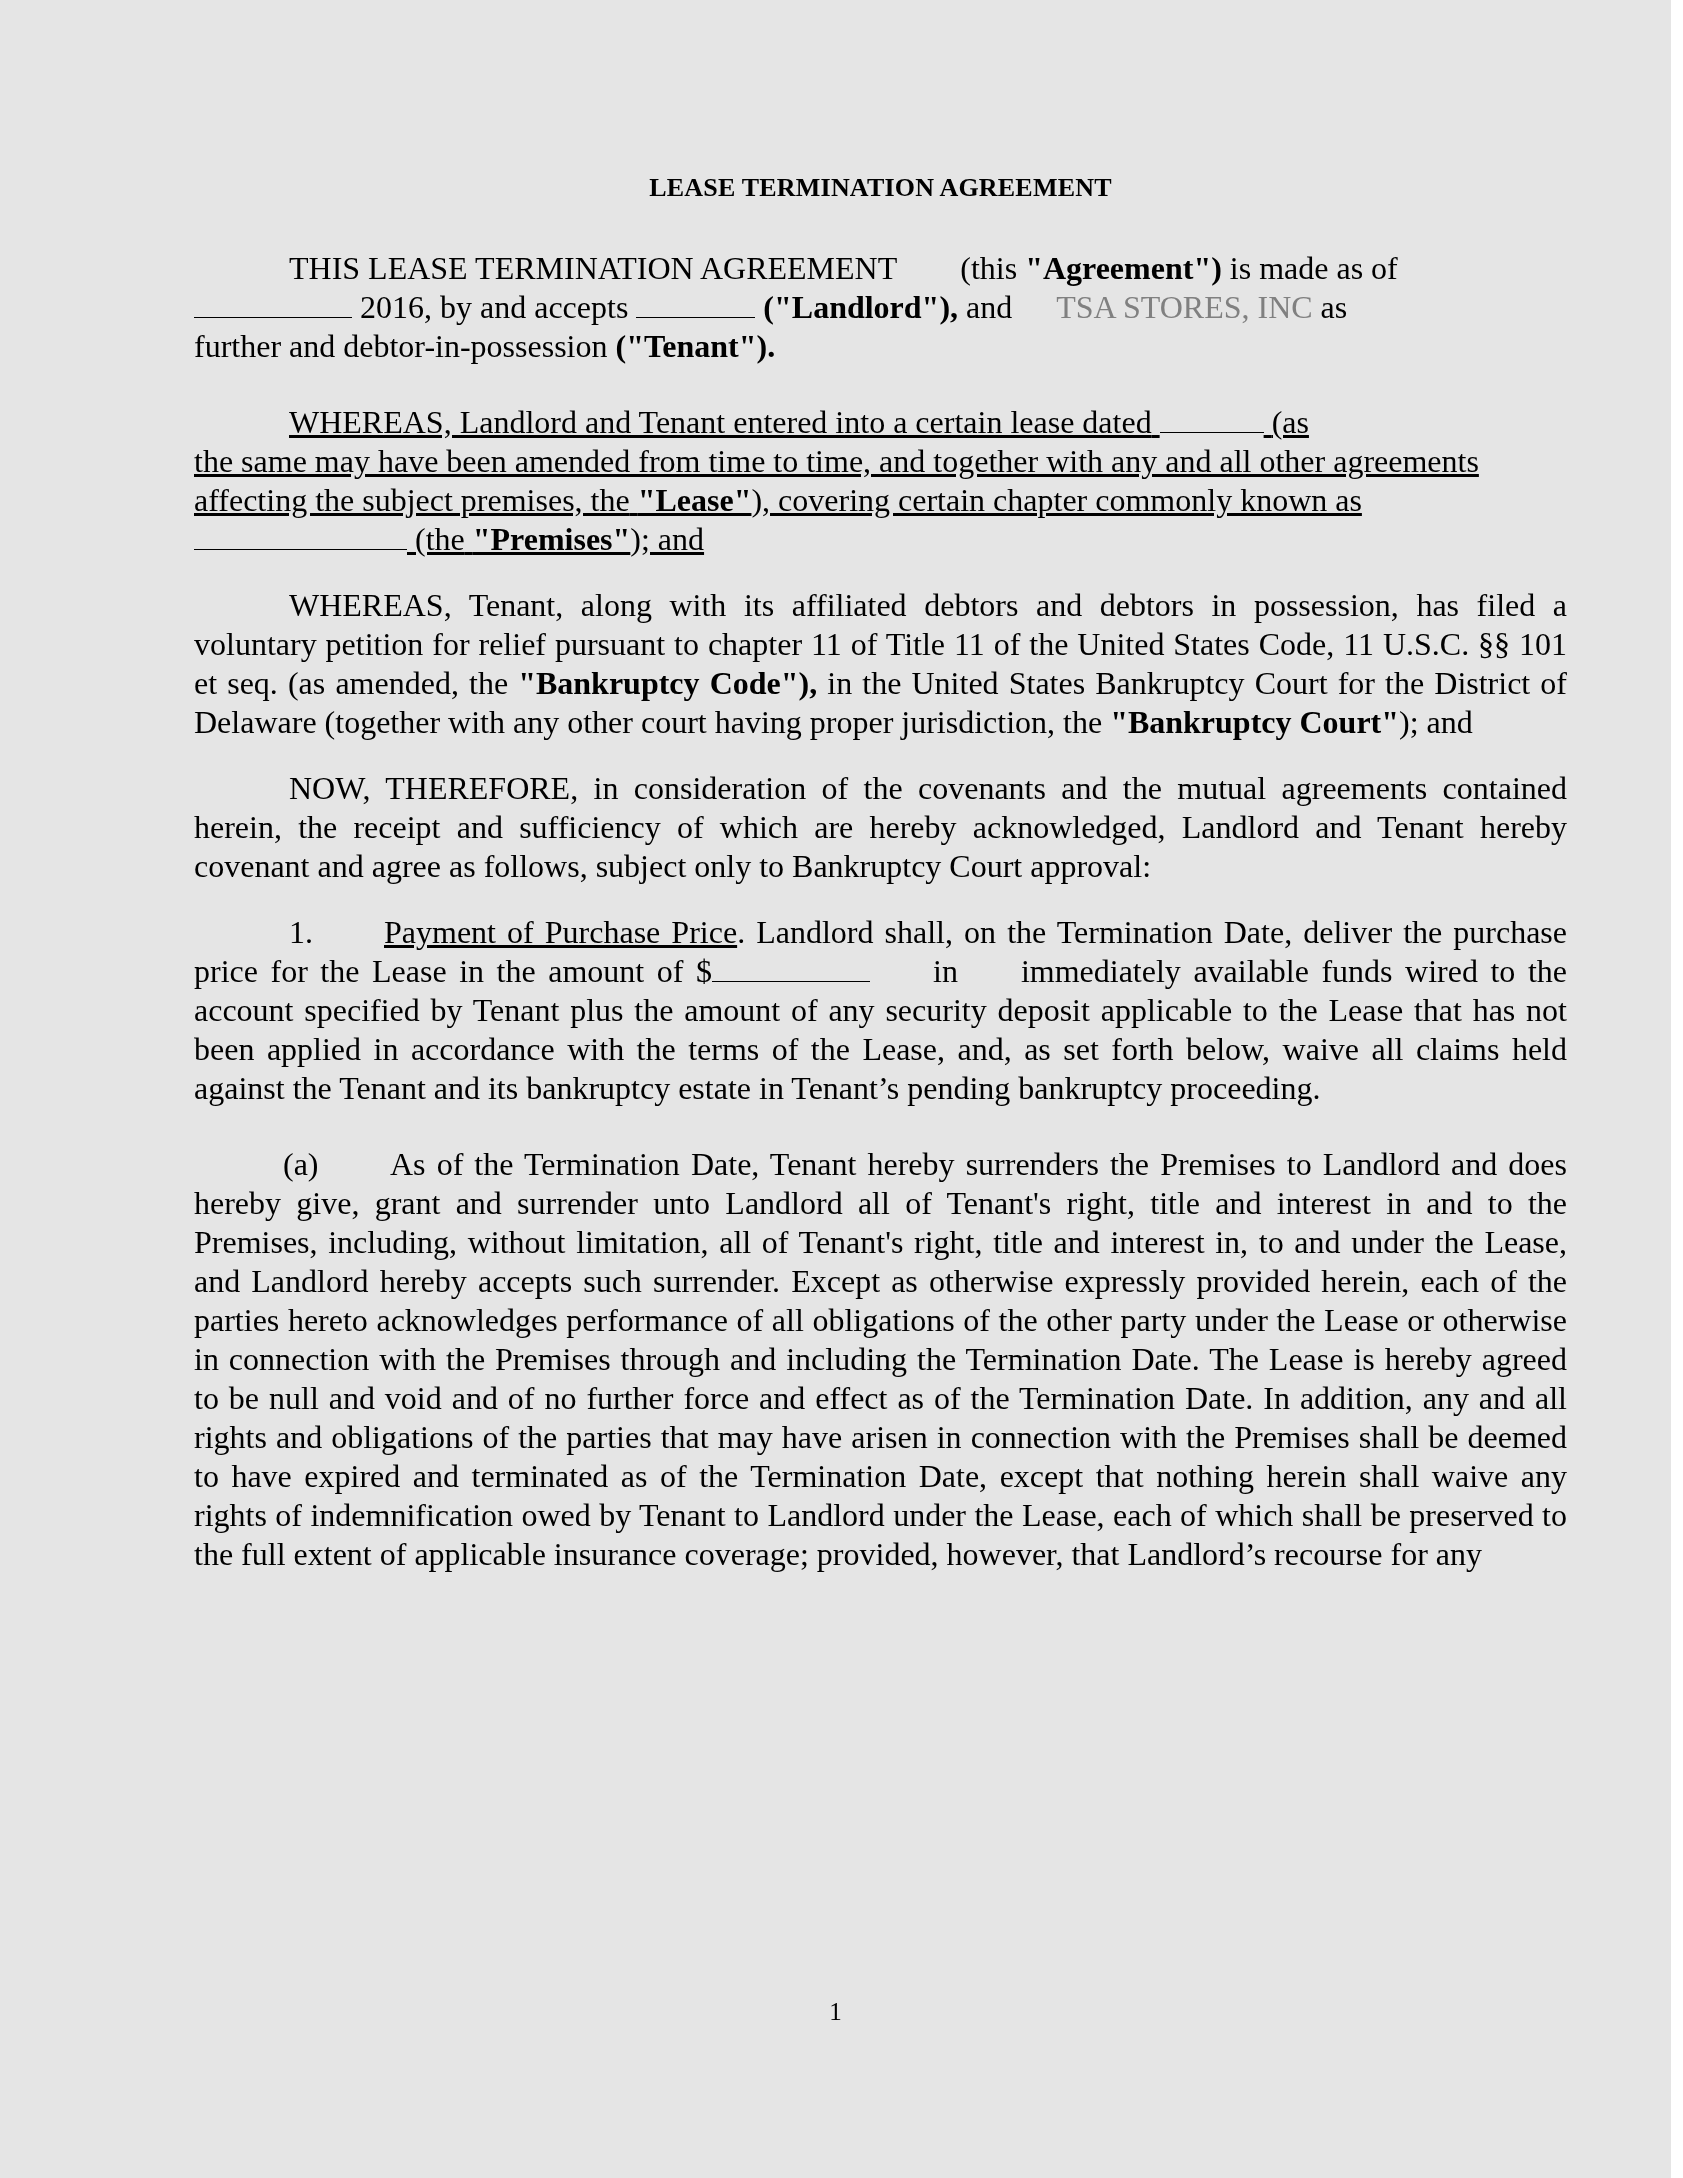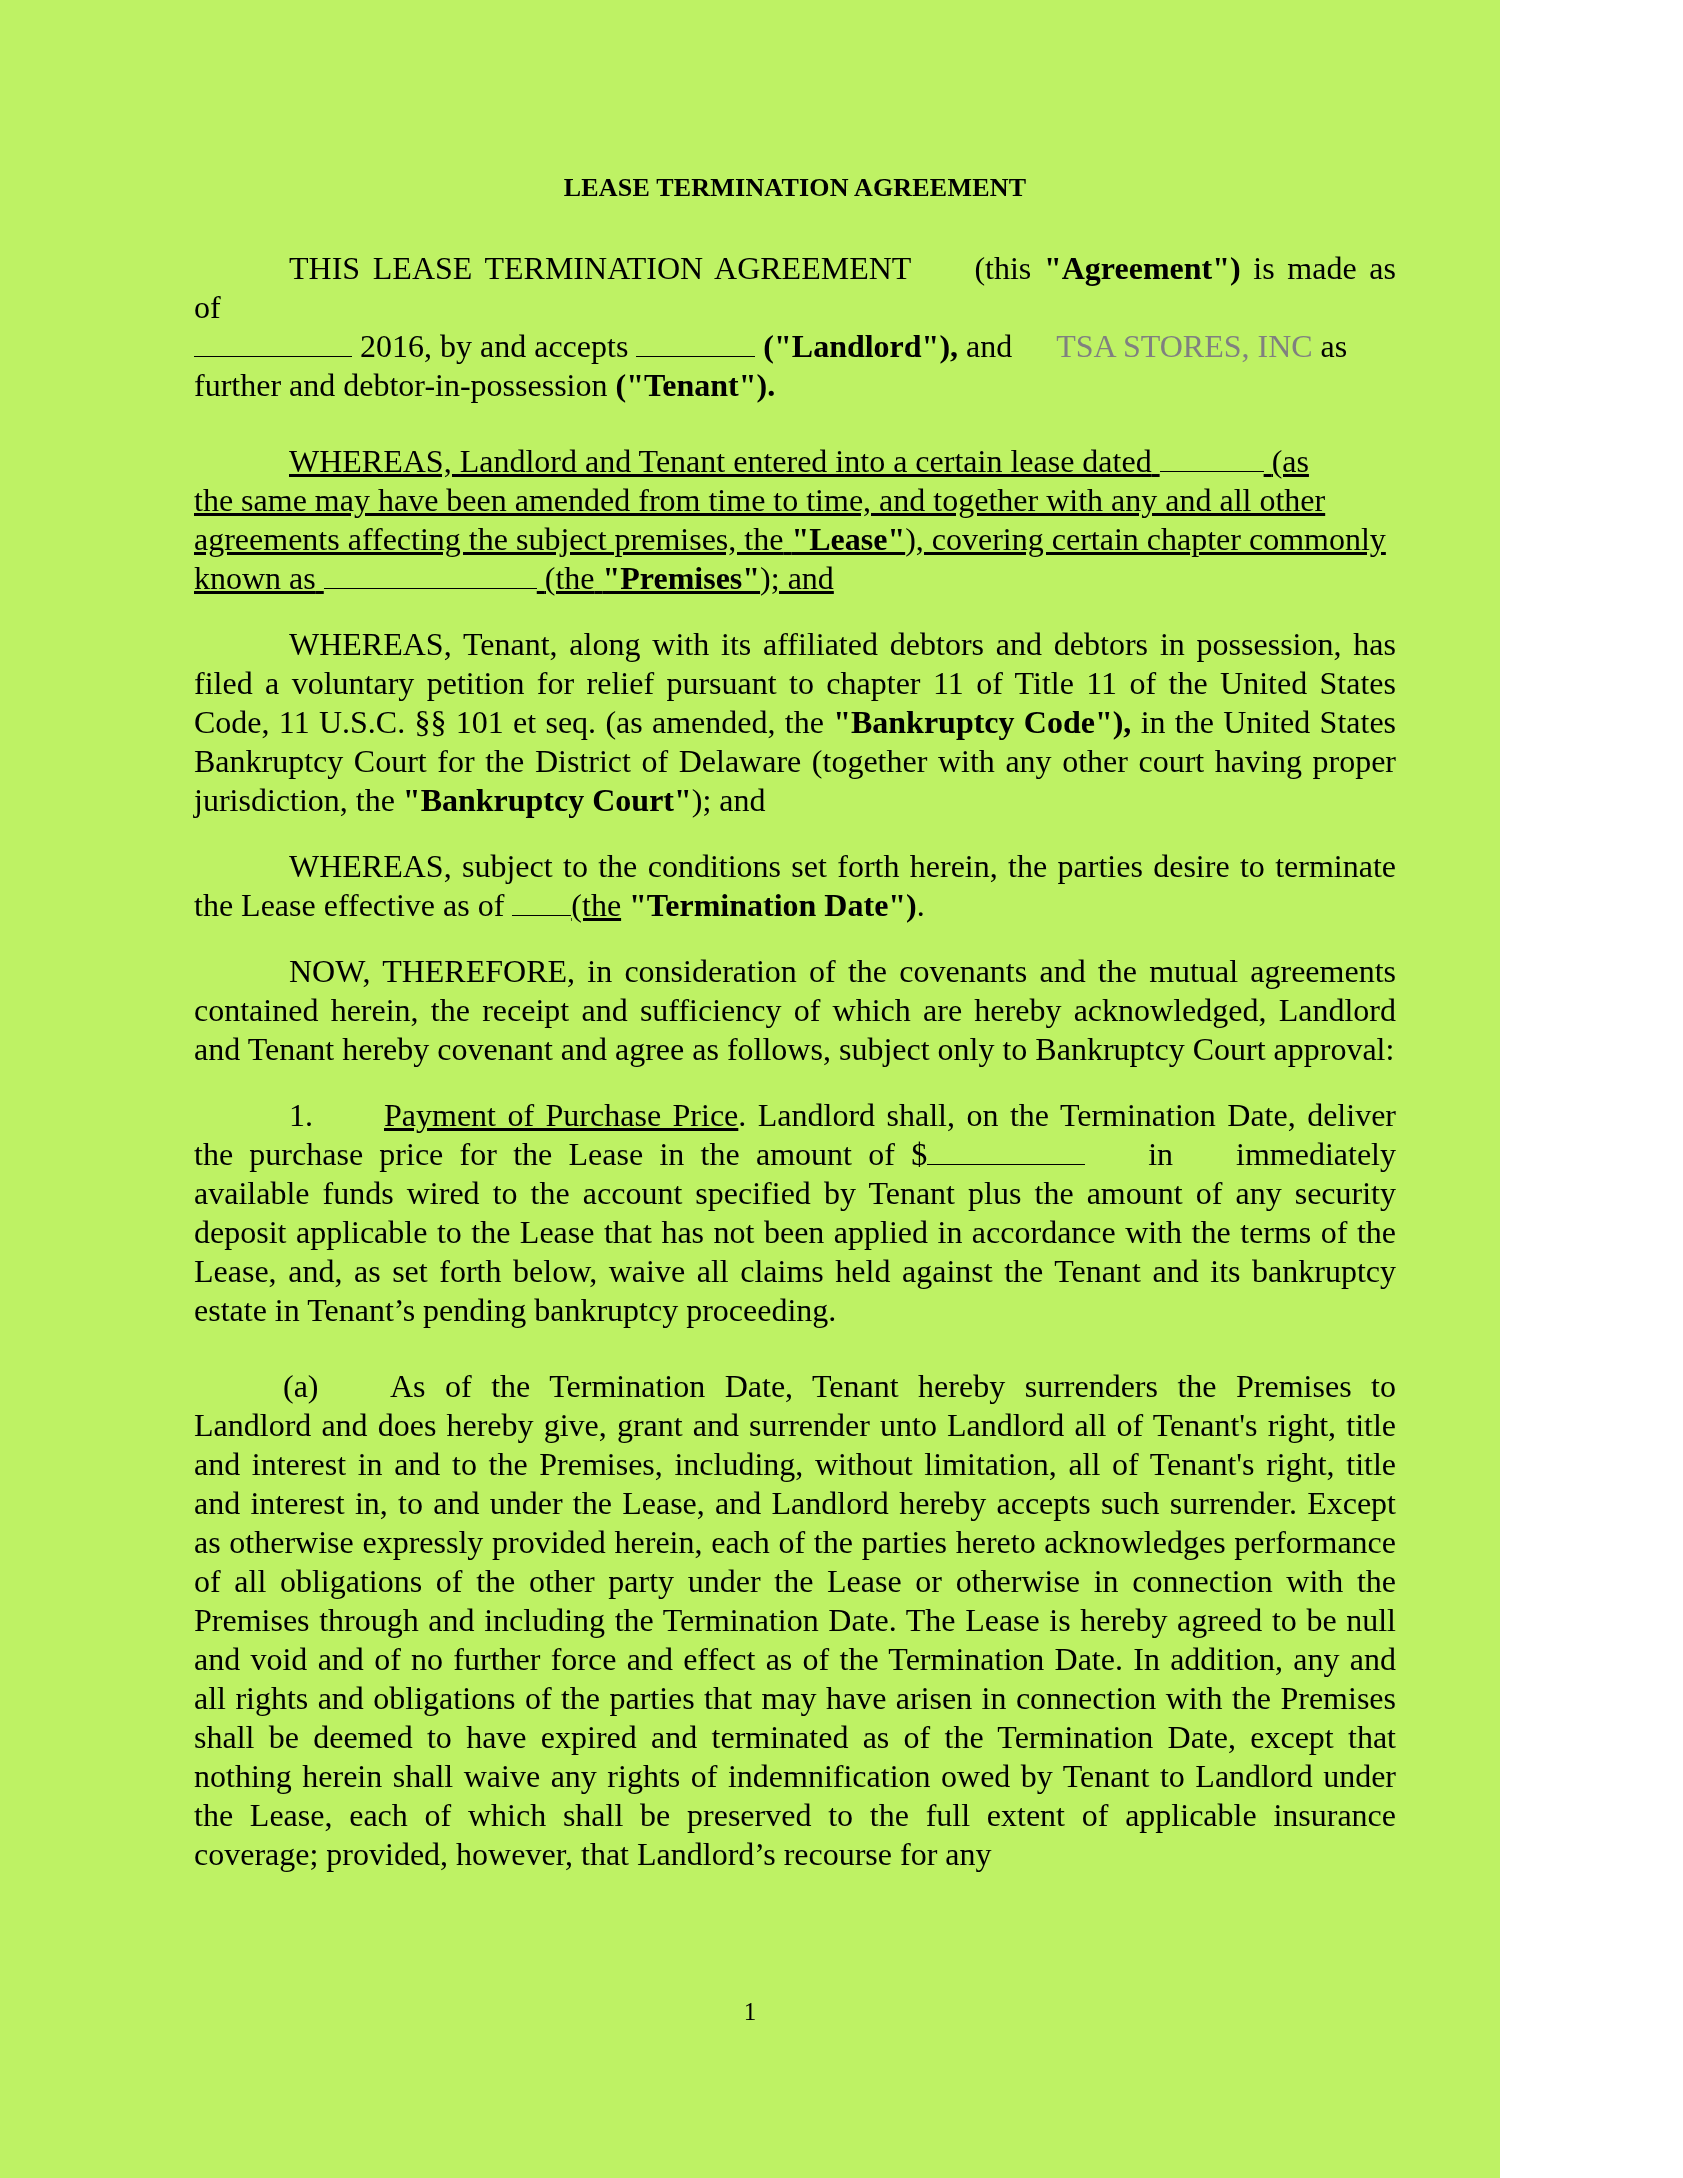--- a/index.html
+++ b/index.html
@@ -8,25 +8,25 @@
     background: #ffffff;
   }
   body {
     width: 1683px;
     height: 2178px;
     font-family: "Liberation Serif", "DejaVu Serif", serif;
     color: #000000;
   }
   .page {
     position: relative;
-    width: 1500px;
+    width: 1671px;
     height: 2178px;
     box-sizing: border-box;
     padding: 173px 104px 0 194px;
-    background: #bef264;
+    background: #e5e5e5;
   }
   .doc-title {
     text-align: center;
     font-weight: bold;
     font-size: 26px;
     letter-spacing: 0.2px;
     margin: 0 0 46px 0;
   }
   p.para {
     font-size: 32px;
@@ -122,25 +122,20 @@
     <b>"Premises"</b><span>); and</span>
   </p>
 
   <p class="para">
     <span class="indent"></span><span>WHEREAS, Tenant, along with its affiliated debtors and debtors in possession, has filed a voluntary petition for relief pursuant to chapter 11 of Title 11 of the United States Code, 11 U.S.C. §§ 101 et seq. (as amended, the</span>
     <b>"Bankruptcy Code"),</b>
     <span>in the United States Bankruptcy Court for the District of Delaware (together with any other court having proper jurisdiction, the</span>
     <b>"Bankruptcy Court"</b><span>); and</span>
   </p>
 
-  <p class="para">
-    <span class="indent"></span><span>WHEREAS, subject to the conditions set forth herein, the parties desire to terminate the Lease effective as of</span>
-    <span class="blank bl-60"></span><span class="u">(the</span>
-    <b>"Termination Date")</b><span>.</span>
-  </p>
 
   <p class="para">
     <span class="indent"></span><span>NOW, THEREFORE, in consideration of the covenants and the mutual agreements contained herein, the receipt and sufficiency of which are hereby acknowledged, Landlord and Tenant hereby covenant and agree as follows, subject only to Bankruptcy Court approval:</span>
   </p>
 
   <p class="para">
     <span class="indent"></span><span class="numlabel">1.</span><span class="u">Payment of Purchase Price</span><span>. Landlord shall, on the Termination Date, deliver the purchase price for the Lease in the amount of $</span><span class="blank bl-160"></span><span class="wide-gap"></span><span>in</span><span class="wide-gap"></span><span>immediately available funds wired to the account specified by Tenant plus the amount of any security deposit applicable to the Lease that has not been applied in accordance with the terms of the Lease, and, as set forth below, waive all claims held against the Tenant and its bankruptcy estate in Tenant’s pending bankruptcy proceeding.</span>
   </p>
 
 

